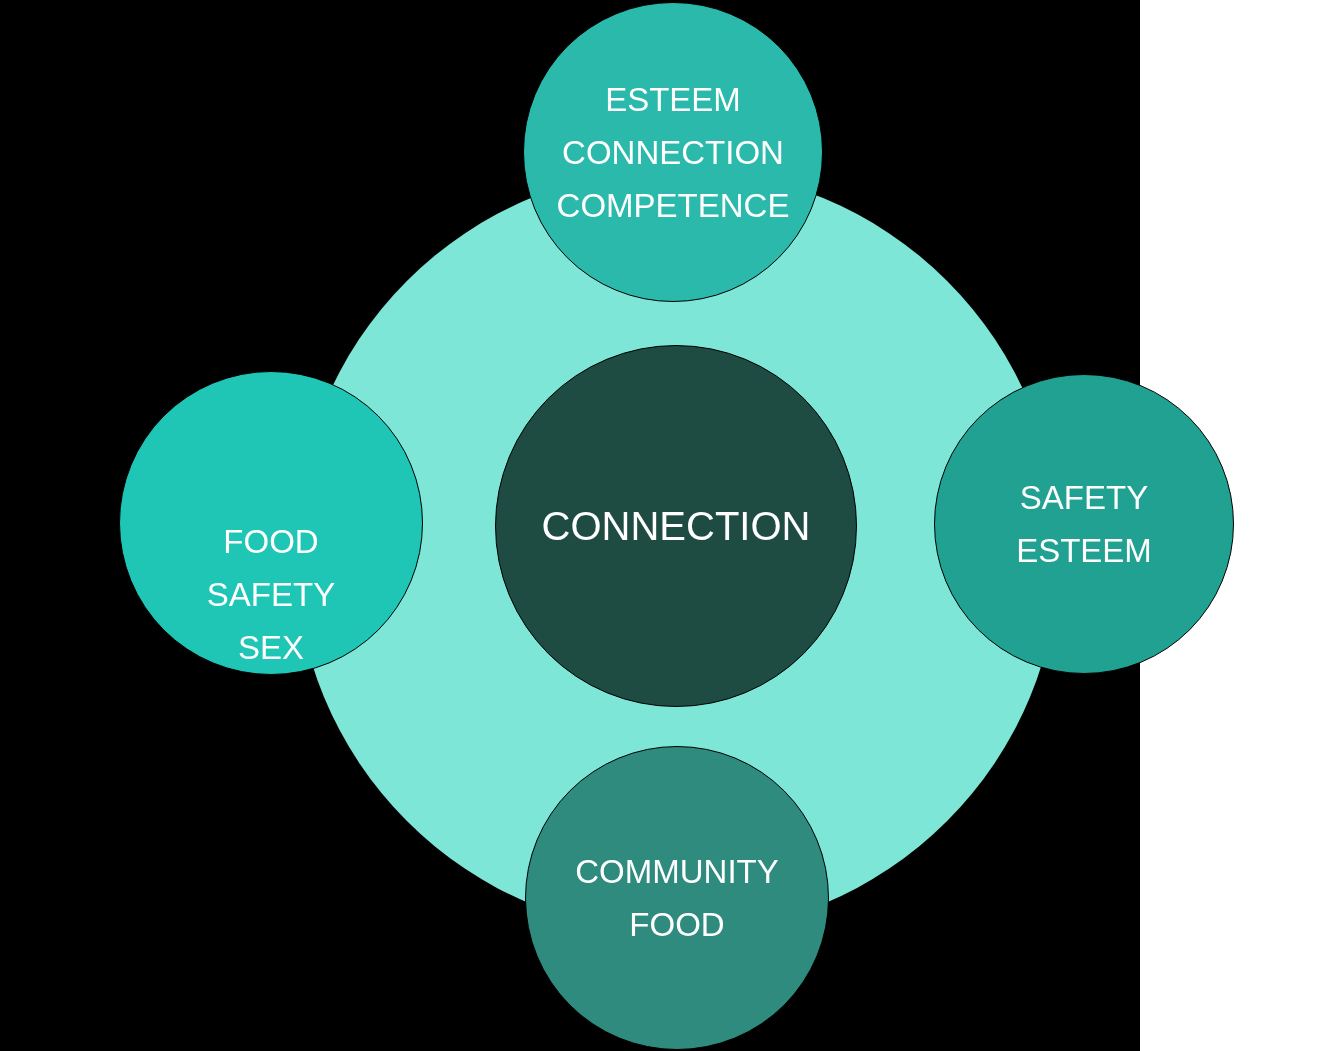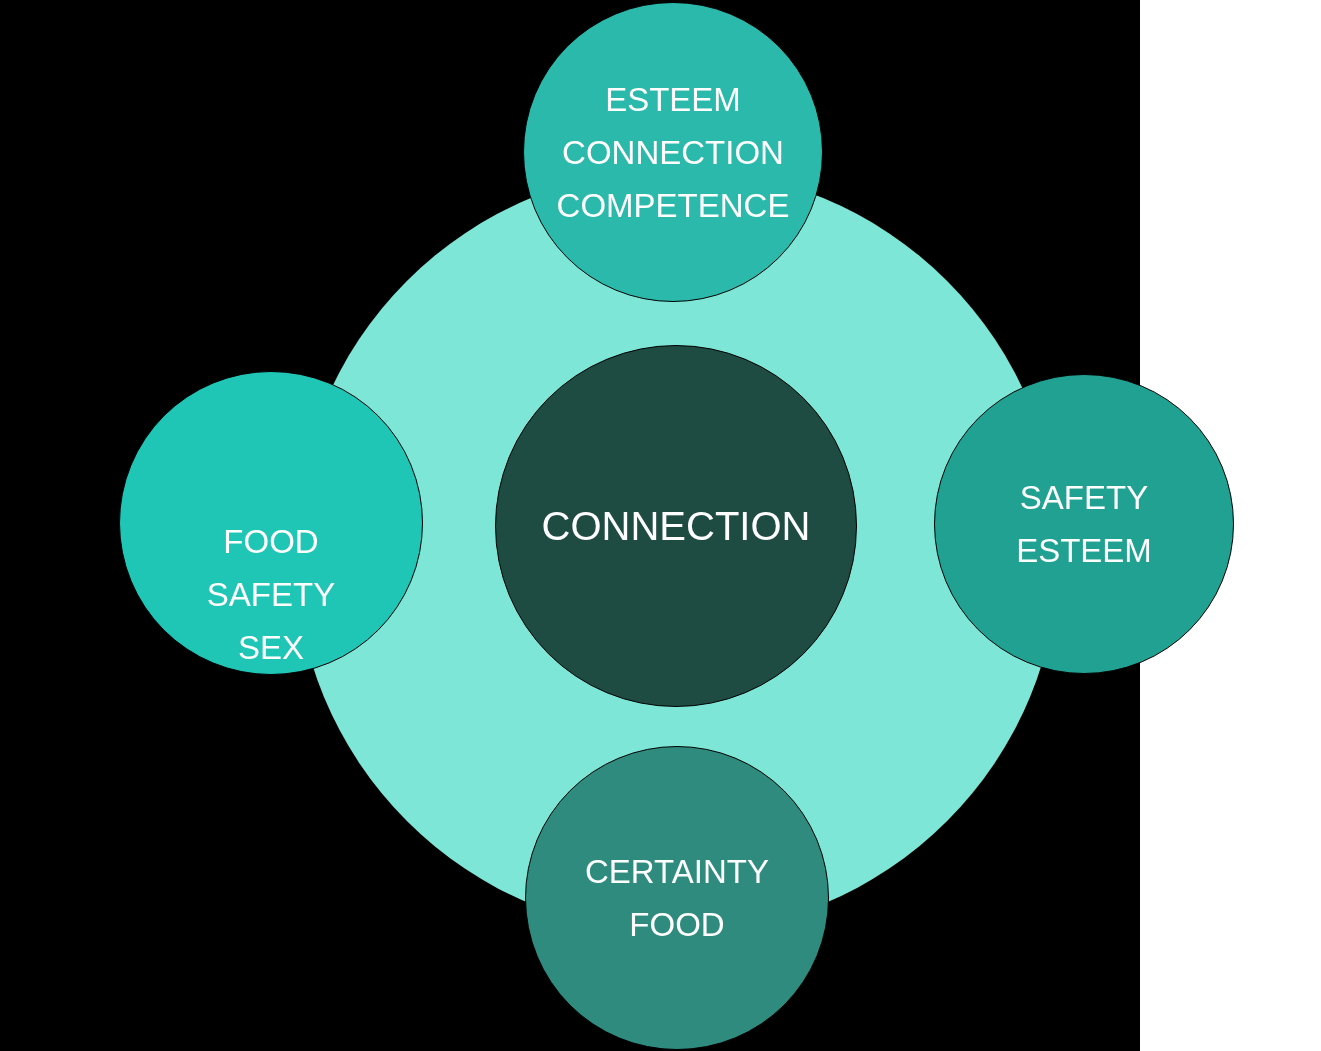--- a/index.html
+++ b/index.html
@@ -96,21 +96,21 @@
     <span class="node-line">SAFETY</span>
     <span class="node-line">SEX</span>
   </div>
 
   <div class="circle node node-right" style="background-color: rgb(33, 161, 146);">
     <span class="node-line">SAFETY</span>
     <span class="node-line">ESTEEM</span>
   </div>
 
   <div class="circle node node-bottom" style="background-color: rgb(46, 139, 126);">
-    <span class="node-line">CERTAINTY</span>
+    <span class="node-line">COMMUNITY</span>
     <span class="node-line">FOOD</span>
   </div>
 
   <div class="circle core" style="background-color: rgb(30, 76, 67);">
     <span class="node-line">CONNECTION</span>
   </div>
 
 </div>
 
 </body></html>

